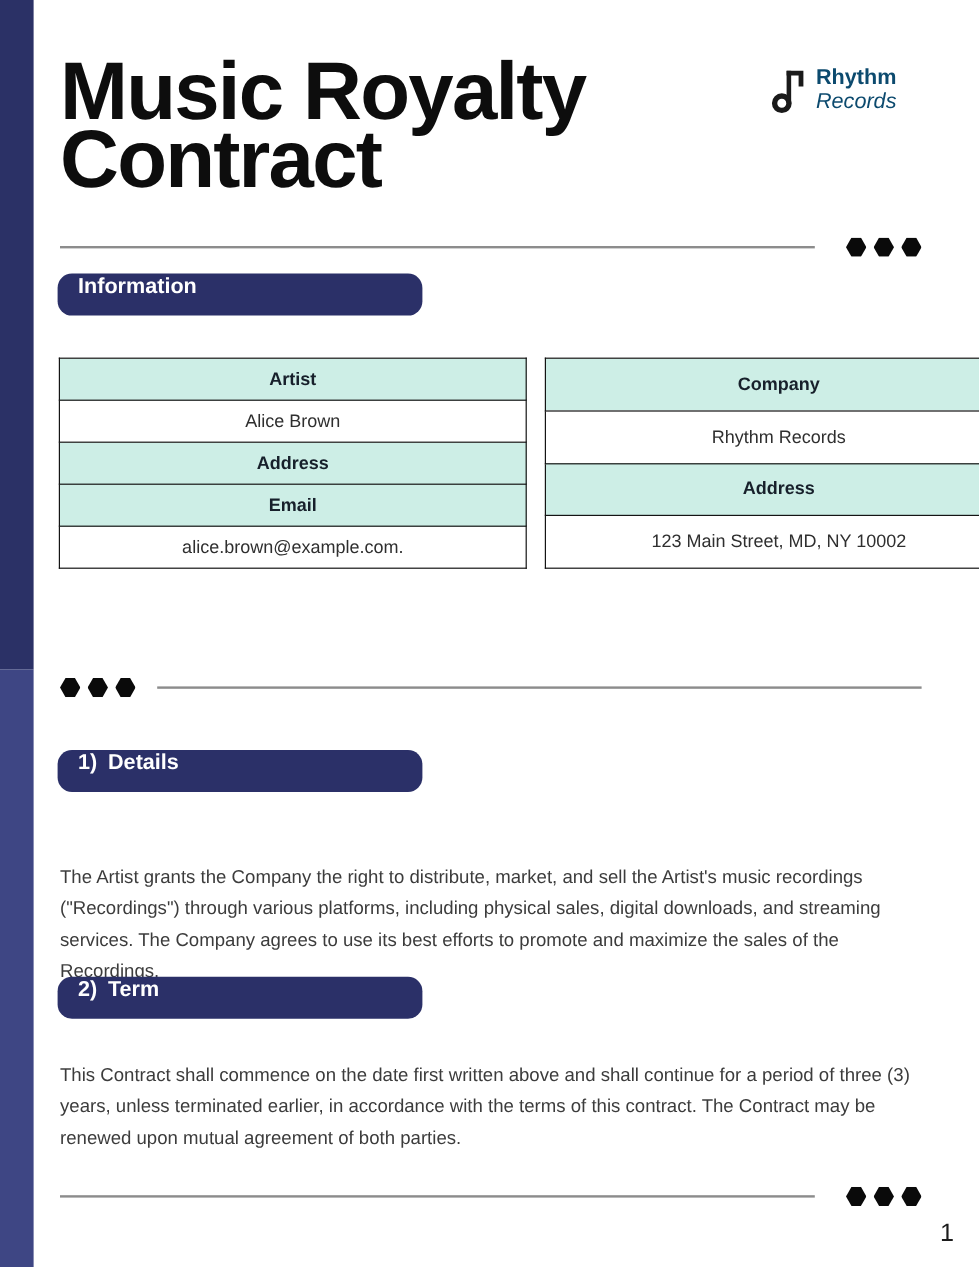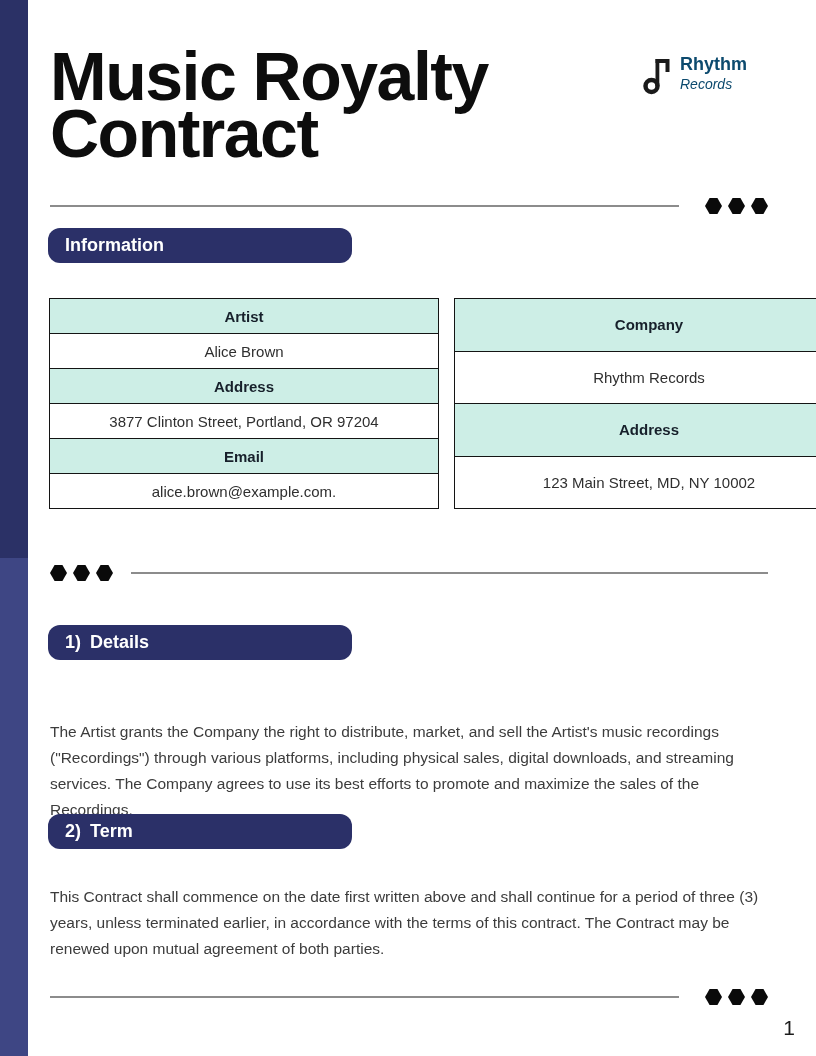--- a/index.html
+++ b/index.html
@@ -32,21 +32,21 @@
     color: #0d0d0d;
   }
   
   .logo {
     position: absolute; left: 643px; top: 53px;
     display: flex; align-items: center; gap: 7px;
   }
   .logo svg { display: block; }
   .logo-text { line-height: 20px; color: #0c4a6e; }
   .logo-line1 { font-weight: 700; font-size: 18px; }
-  .logo-line2 { font-style: italic; font-size: 14px; }
+  .logo-line2 { font-style: italic; font-size: 18px; }
   
   .divider-row {
     position: absolute; left: 50px; right: 48px;
     height: 18px; display: flex; align-items: center;
   }
   .rule { height: 2px; background: #8c8c8c; flex: 1; }
   .hexes { display: flex; gap: 6px; }
   .hex {
     width: 17px; height: 16px; background: #0a0a0a;
     clip-path: polygon(27% 0%, 73% 0%, 100% 50%, 73% 100%, 27% 100%, 0% 50%);
@@ -55,21 +55,21 @@
   .divider-middle { top: 564px; }
   .divider-bottom { top: 988px; }
   .divider-top .rule, .divider-bottom .rule { margin-right: 26px; }
   .divider-middle .rule { margin-left: 18px; }
   
   .pill {
     position: absolute; left: 48px;
     width: 304px; height: 35px;
     background: #2b3068; border-radius: 12px;
     color: #ffffff; font-weight: 700; font-size: 18px;
-    display: flex; align-items: center;
+    display: flex; align-items: flex-start;
     padding-left: 17px;
   }
   .pill .num { margin-right: 9px; }
   .pill-information { top: 228px; }
   .pill-details    { top: 625px; }
   .pill-term       { top: 814px; }
   
   .tables {
     position: absolute; left: 49px; top: 298px; width: 795px;
     display: flex; gap: 15px; text-align: center;
@@ -140,23 +140,20 @@
           <tr>
             <td class="hdr">Artist</td>
           </tr>
       <tr>
             <td class="val">Alice Brown</td>
           </tr>
       <tr>
             <td class="hdr">Address</td>
           </tr>
       <tr>
-            <td class="val">3877 Clinton Street, Portland, OR 97204</td>
-          </tr>
-      <tr>
             <td class="hdr">Email</td>
           </tr>
       <tr>
             <td class="val">alice.brown@example.com.</td>
           </tr>
     </tbody>
       </table>
     <table class="info-table">
       <tbody>
           <tr>

